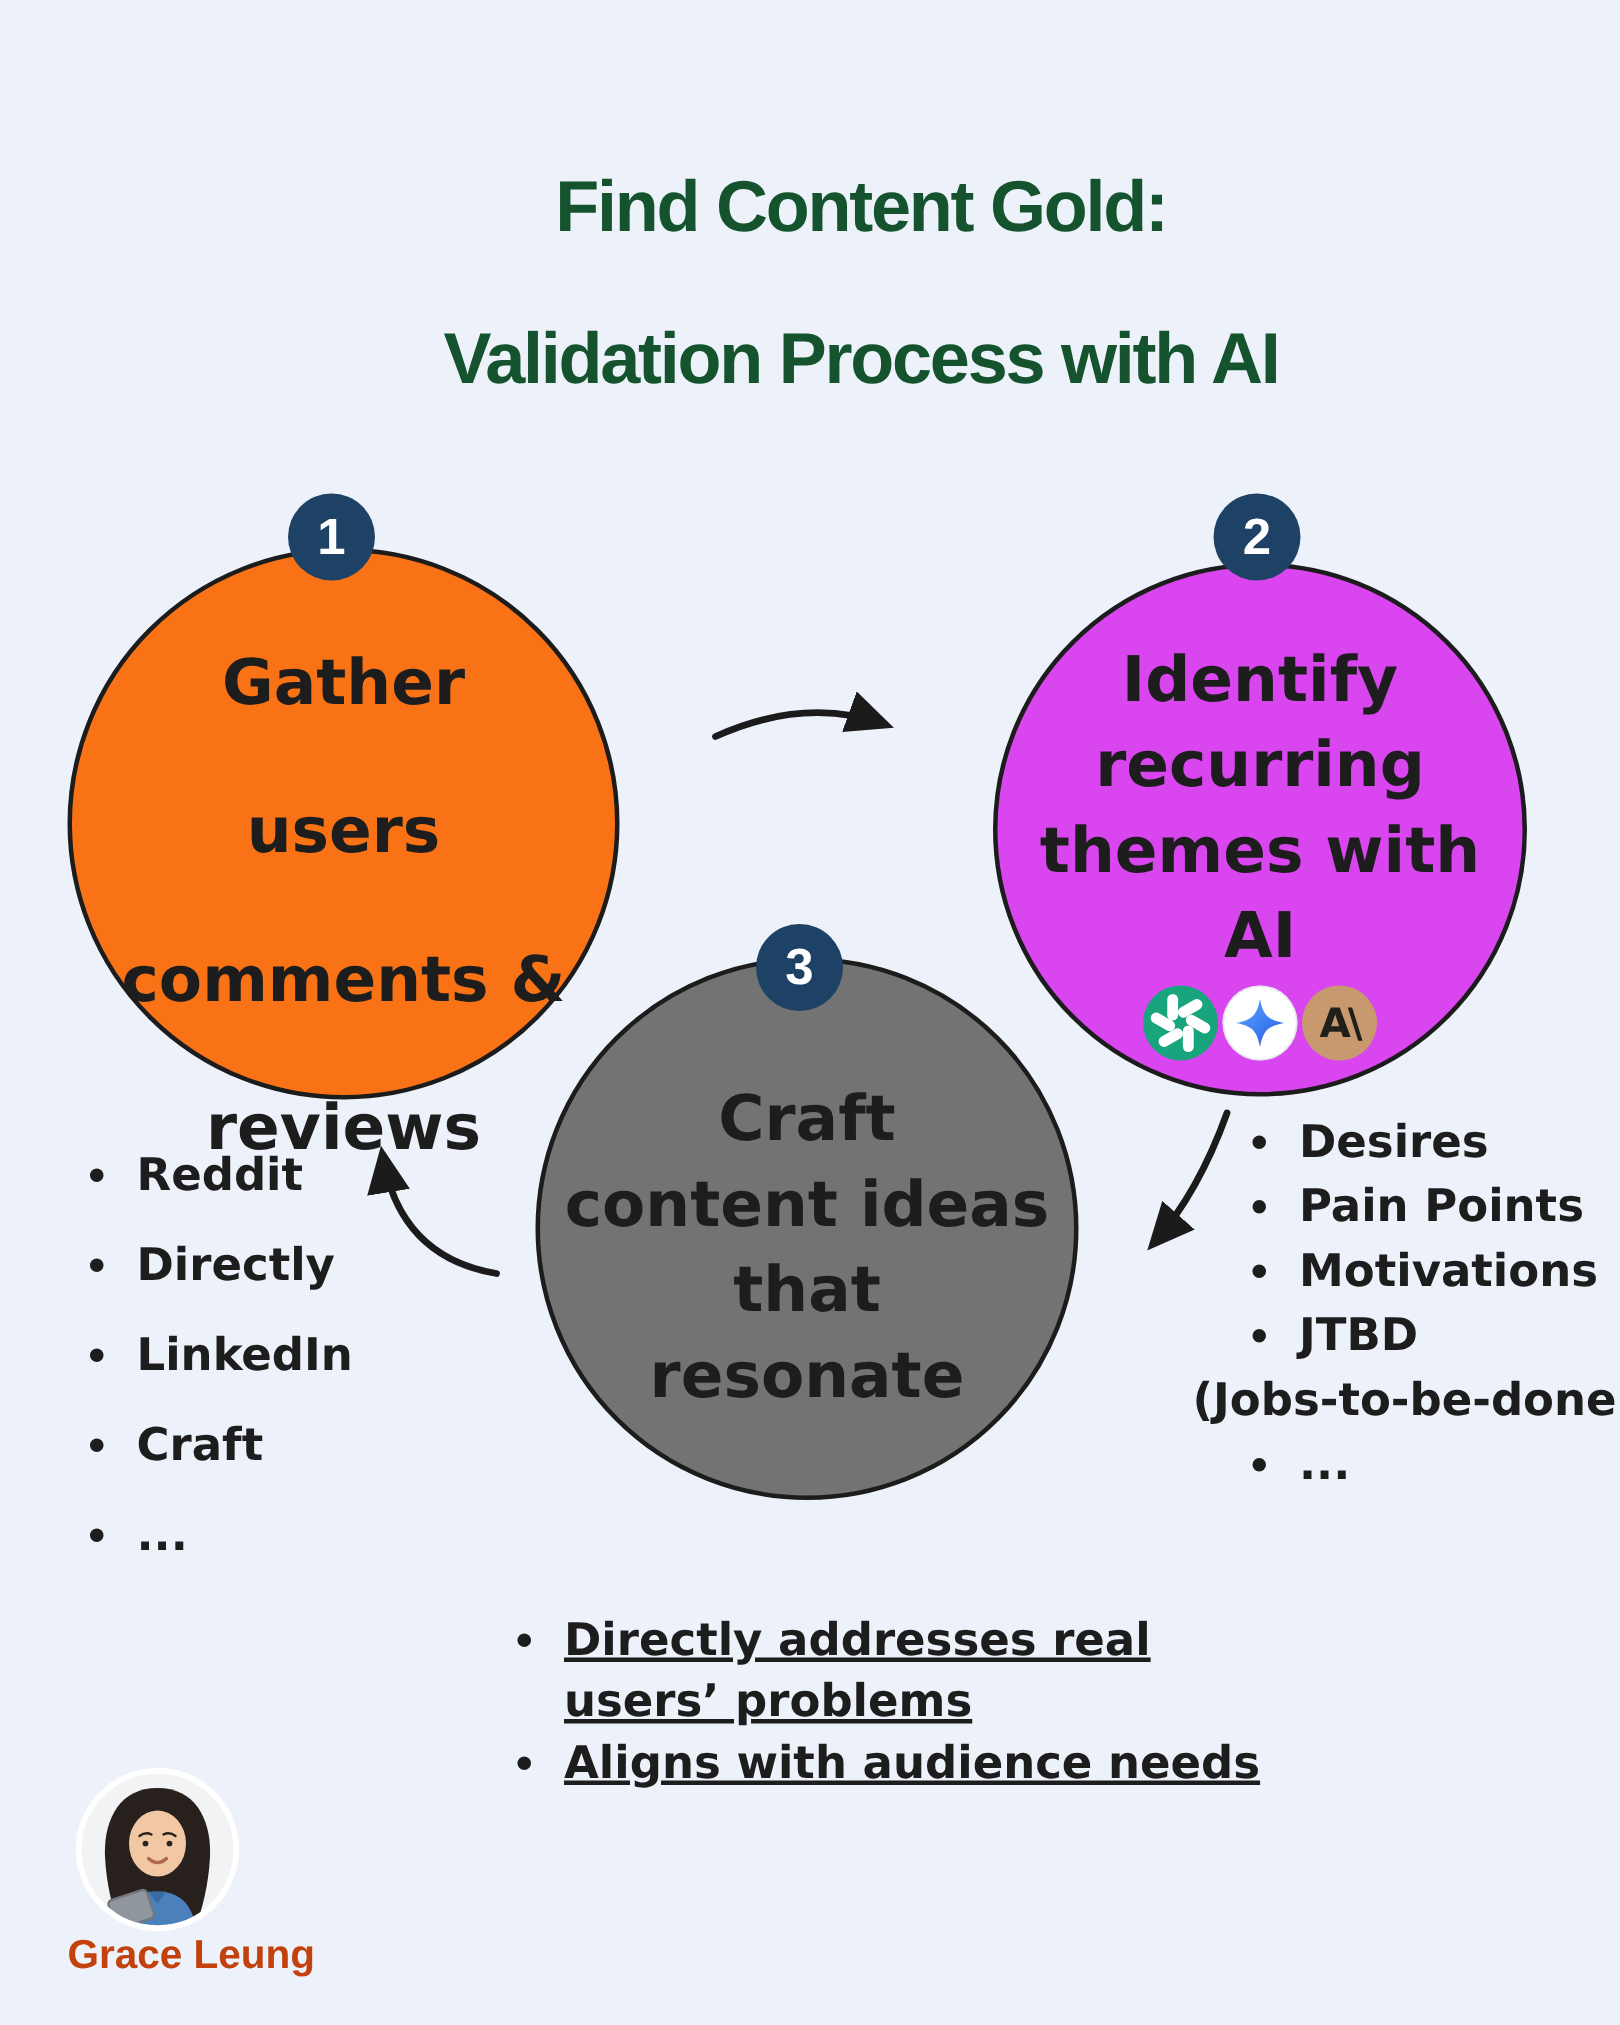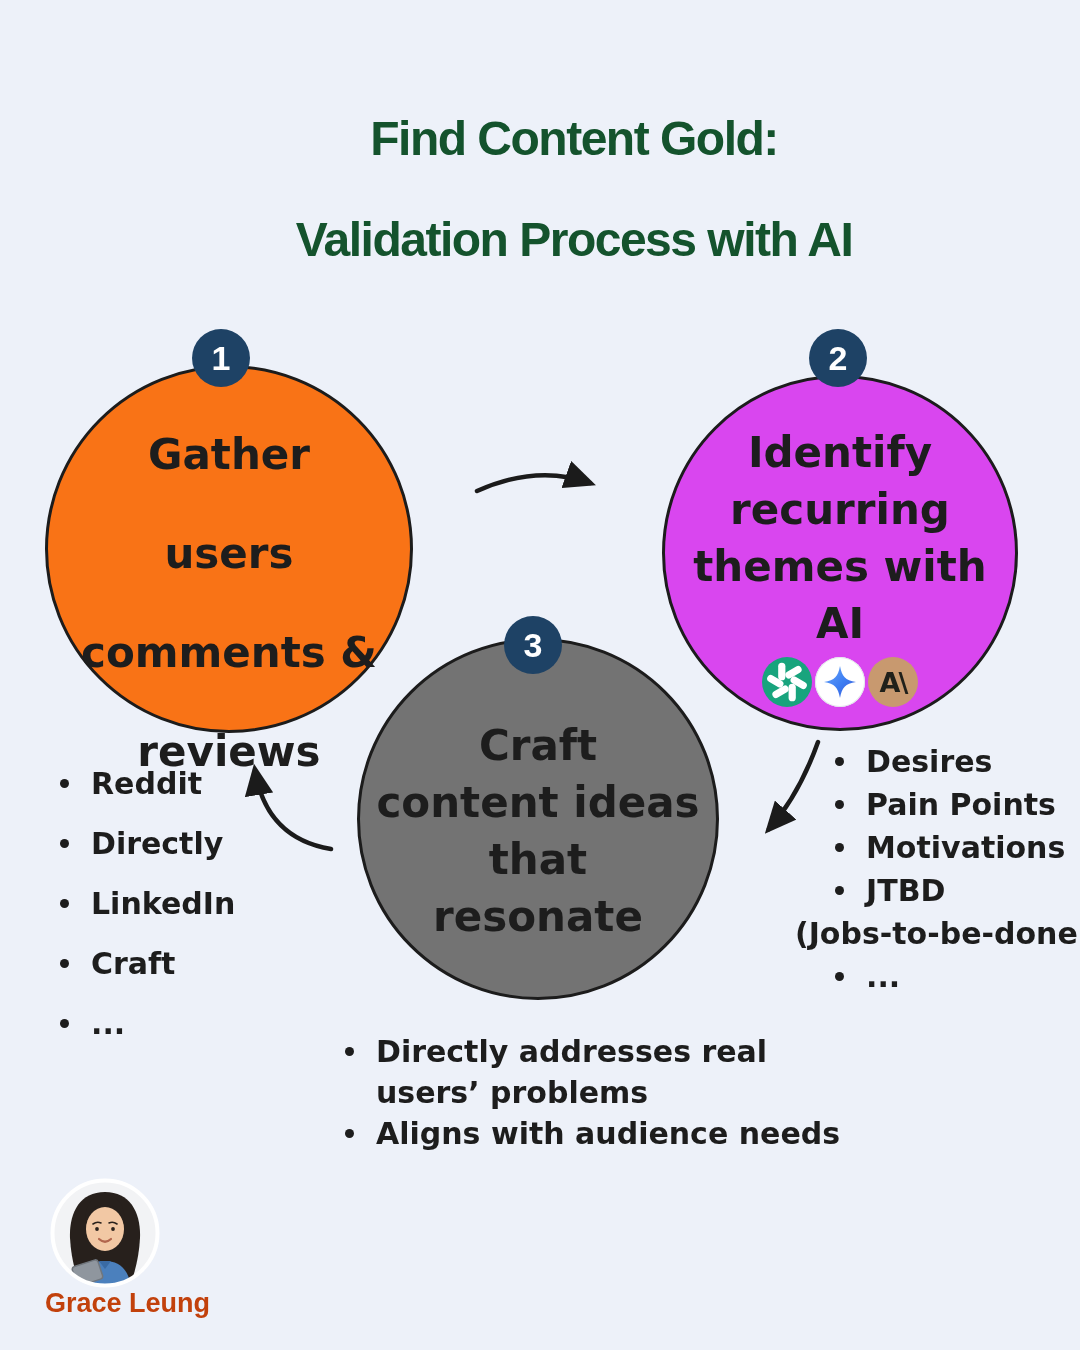--- a/index.html
+++ b/index.html
@@ -48,21 +48,21 @@
   .list{position:absolute;font-size:30px;font-weight:bold;z-index:3;}
   .row{display:flex;align-items:center;white-space:nowrap;}
   #list-sources .row{height:44px;margin-top:16px;}
   #list-themes .row{height:43px;padding-left:40px;}
   #list-themes .row.note{padding-left:0;}
   #list-outcomes .row{height:41px;}
   #list-outcomes .row.cont{padding-left:31px;text-align:center;}
   .bullet{width:9px;height:9px;border-radius:50%;background:#1d1d1d;margin-right:22px;flex:none;}
   #list-sources{left:60px;top:745px;}
   #list-themes{left:795px;top:740px;}
-  #list-outcomes{left:345px;top:1031px;}
+  #list-outcomes{left:345px;top:1073px;text-decoration:underline;}
   
   .avatar{position:absolute;left:50px;top:1178px;width:110px;height:110px;z-index:2;}
   .author{
     position:absolute;left:45px;top:1288px;font-family:"Liberation Sans",sans-serif;
     font-size:27px;font-weight:800;color:#c2410c;z-index:2;
   }
 </style>
 </head>
 <body>
 

